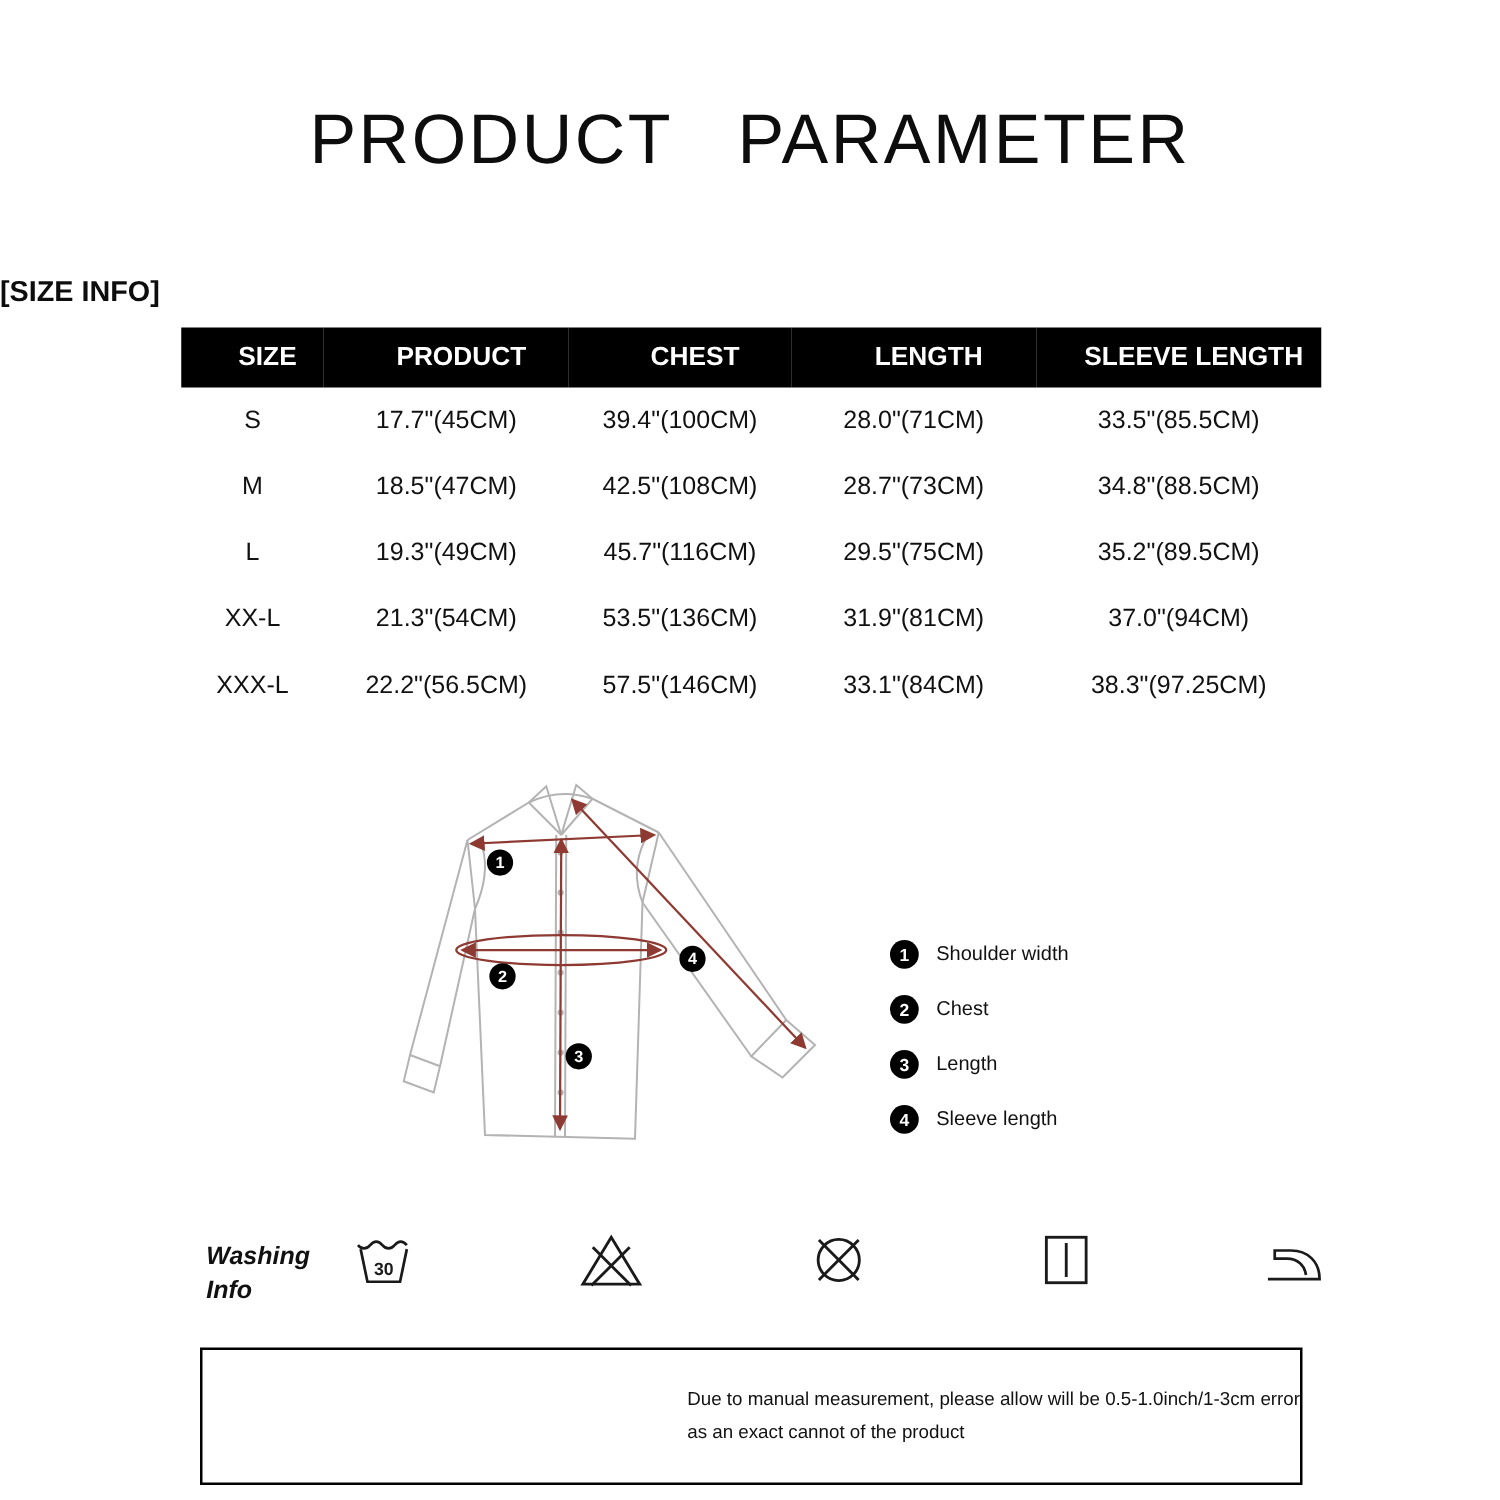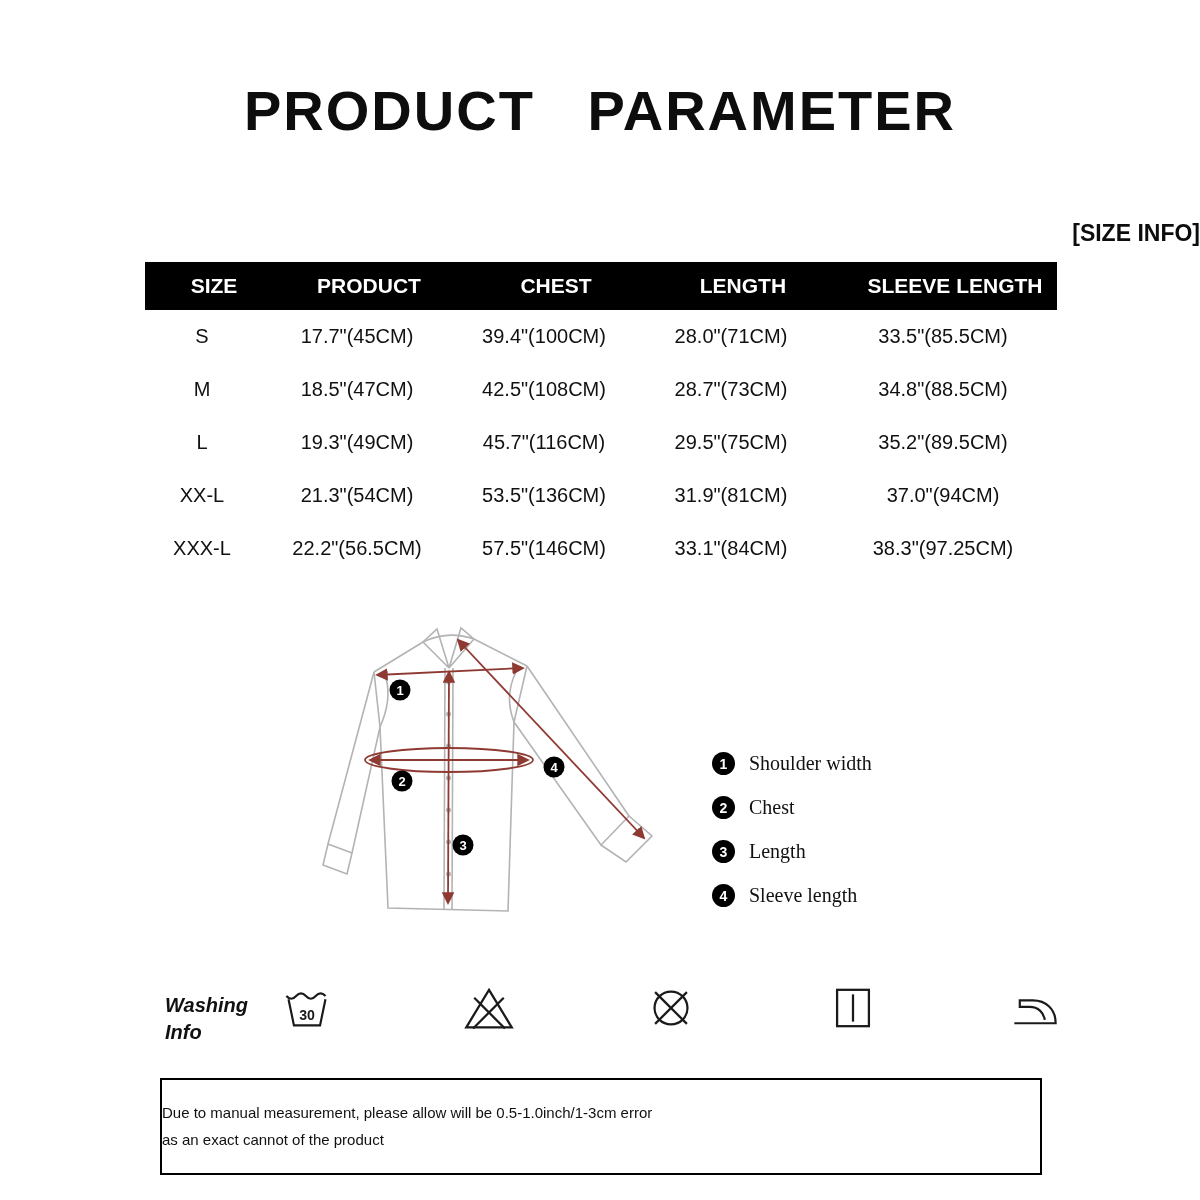--- a/index.html
+++ b/index.html
@@ -9,26 +9,26 @@
     --icon-black:#1a1a1a;
     --text-black:#0d0d0d;
   }
   *{box-sizing:border-box;margin:0;padding:0;}
   html,body{background:#ffffff;}
   body{font-family:"Liberation Sans","DejaVu Sans",sans-serif;color:var(--text-black);}
   .page{position:relative;width:1200px;height:1200px;background:#ffffff;overflow:hidden;}
 
   .main-title{
     position:absolute;top:78px;left:0;width:100%;
-    text-align:center;font-size:56px;font-weight:700;letter-spacing:2px;
+    text-align:center;font-size:56px;font-weight:400;letter-spacing:2px;
     white-space:pre;color:var(--text-black);
   }
   .size-info-heading{
     position:absolute;top:220px;left:0;width:100%;
-    text-align:right;font-size:23px;font-weight:700;
+    text-align:left;font-size:23px;font-weight:700;
   }
 
   .size-table{
     position:absolute;left:145px;top:262px;width:912px;
     border-collapse:collapse;table-layout:fixed;
   }
   .size-table th{
     background:var(--header-bg);color:#ffffff;
     font-size:21px;font-weight:700;height:48px;text-align:center;padding-left:24px;
   }
@@ -46,42 +46,42 @@
 
   .measure-legend{
     position:absolute;left:712px;top:750px;display:flex;flex-direction:column;gap:17px;
   }
   .legend-item{display:flex;align-items:center;gap:14px;height:27px;}
   .marker-badge{
     display:inline-flex;align-items:center;justify-content:center;
     width:23px;height:23px;border-radius:50%;background:#000;color:#fff;
     font-size:14px;font-weight:700;flex:0 0 23px;
   }
-  .legend-label{font-size:20px;color:#111;font-family:Liberation Serif, serif;}
+  .legend-label{font-size:16px;color:#111;}
 
   .washing-label{
     position:absolute;left:165px;top:992px;width:95px;
     font-size:20px;font-weight:700;line-height:1.35;color:#111;font-style:italic;
   }
   .washing-icons{
     position:absolute;left:282px;top:985px;width:778px;
     display:flex;justify-content:space-between;align-items:flex-end;
   }
   .care-icon{width:50px;height:46px;}
   .care-icon path,.care-icon line,.care-icon circle,.care-icon rect,.care-icon polygon{
     stroke:var(--icon-black);stroke-width:2;fill:none;
   }
   .care-icon text{
     fill:var(--icon-black);font-size:13px;font-weight:700;text-anchor:middle;
     font-family:"Liberation Sans",sans-serif;stroke:none;
   }
 
   .disclaimer-box{
-    position:absolute;left:160px;top:1078px;width:882px;height:97px;
-    border:2px solid #000000;display:flex;align-items:center;justify-content:flex-start;
+    position:absolute;left:160px;top:1078px;width:882px;height:110px;
+    border:2px solid #000000;display:flex;align-items:center;justify-content:flex-end;
   }
   .disclaimer-text{
     font-size:15px;line-height:1.75;color:#111;text-align:left;
   }
 </style>
 </head>
 <body>
 
 <div class="page">
 

